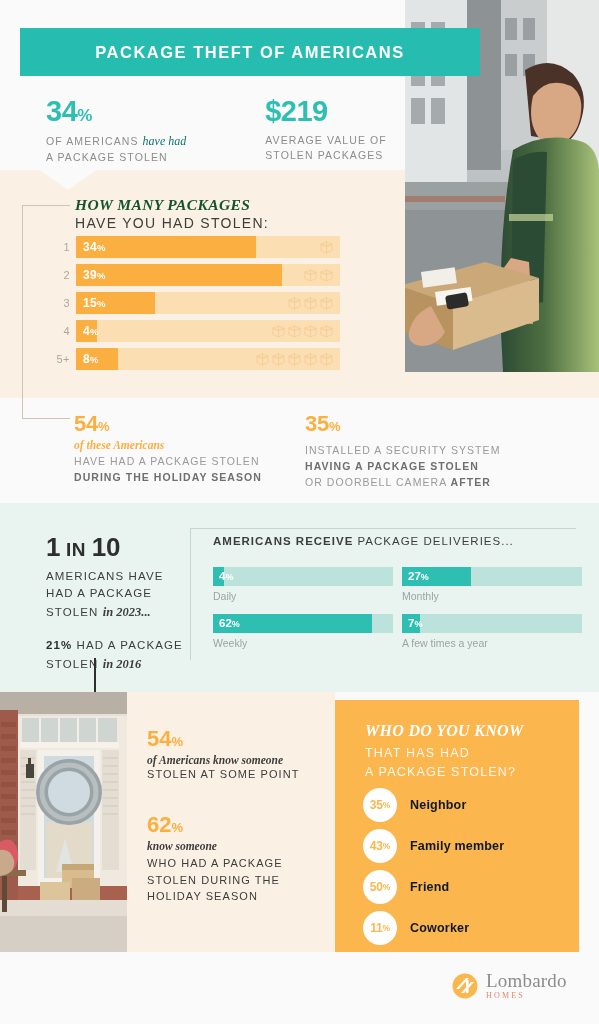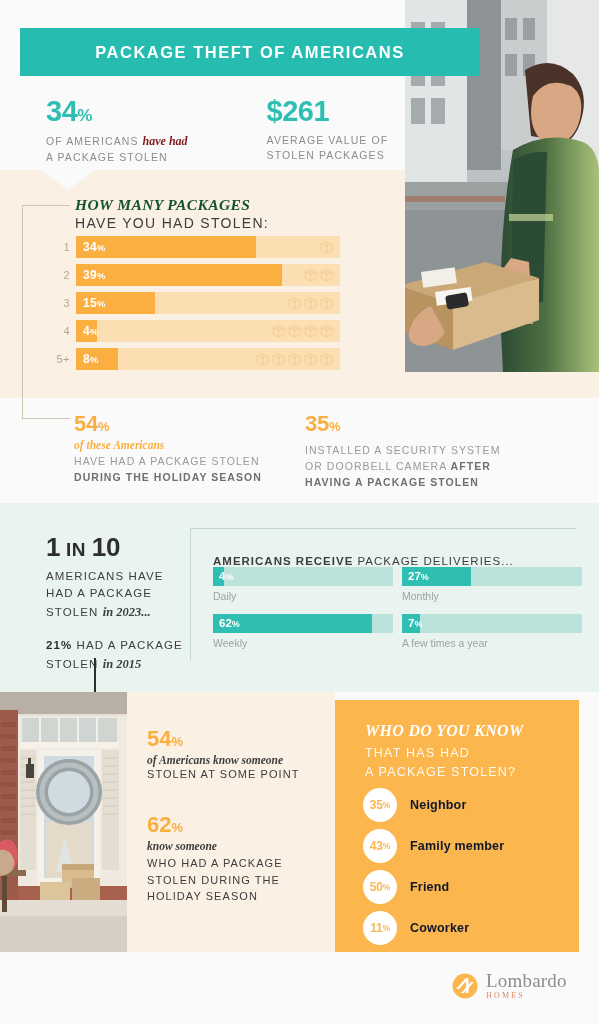--- a/index.html
+++ b/index.html
@@ -50,22 +50,22 @@
   .stat .big {
     font-size:29px; font-weight:bold; color:#2fbfb2; line-height:1;
     letter-spacing:-0.5px;
   }
   .stat .big .pc { font-size:17px; font-weight:bold; }
   .stat .sub {
     margin-top:7px; font-size:10.5px; letter-spacing:1.1px; color:#8d8d8d;
     line-height:1.45; text-transform:uppercase;
   }
   .stat .sub em {
-    font-family:"Liberation Serif", serif; font-style:italic; font-weight:bold;
-    text-transform:none; font-size:12px; letter-spacing:0; color:#7f1d1d;
+    font-family:"Liberation Serif", serif; font-style:italic; font-weight:normal;
+    text-transform:none; font-size:12px; letter-spacing:0; color:#0f766e;
   }
 
   
   .bracket {
     position:absolute; left:22px; top:205px; width:48px; height:214px;
     border-left:1px solid #cfc5b4; border-top:1px solid #cfc5b4;
     border-bottom:1px solid #cfc5b4;
     pointer-events:none;
   }
 
@@ -157,21 +157,21 @@
     border-left:7px solid #2e2e2e;
     border-top:4.5px solid transparent; border-bottom:4.5px solid transparent;
   }
 
   
   .deliv {
     position:absolute; left:190px; top:528px; width:386px; height:132px;
     border-left:1px solid #c3d6d2; border-top:1px solid #c3d6d2;
   }
   .deliv .ttl {
-    position:absolute; left:22px; top:26px; font-size:11.5px;
+    position:absolute; left:22px; top:6px; font-size:11.5px;
     letter-spacing:1px; color:#3d3d3d;
   }
   .deliv .ttl b { font-weight:bold; }
   .deliv .ttl span { font-weight:normal; }
   .dgrid {
     position:absolute; left:22px; top:38px; width:356px;
     display:grid; grid-template-columns:185px 185px; gap:0 4px;
   }
   .dcell { margin-bottom:12px; }
   .dtrack {
@@ -323,21 +323,21 @@
 
   <div class="topstats">
     <div class="stat">
       <div class="big"><span>34</span><span class="pc">%</span></div>
       <div class="sub">
         <span>OF AMERICANS </span><em>have had</em><br>
         <span>A PACKAGE STOLEN</span>
       </div>
     </div>
     <div class="stat">
-      <div class="big">$261</div>
+      <div class="big">$219</div>
       <div class="sub">
         <span>AVERAGE VALUE OF</span><br>
         <span>STOLEN PACKAGES</span>
       </div>
     </div>
   </div>
 
   <div class="bracket"></div>
 
   <div class="chart-head">
@@ -486,29 +486,29 @@
   <div class="midrow">
     <div class="mid m1">
       <div class="num"><span>54</span><span class="pc">%</span></div>
       <div class="it">of these Americans</div>
       <div class="ln" style="margin-top:3px">HAVE HAD A PACKAGE STOLEN</div>
       <div class="ln b">DURING THE HOLIDAY SEASON</div>
     </div>
     <div class="mid m2">
       <div class="num"><span>35</span><span class="pc">%</span></div>
       <div class="ln" style="margin-top:8px">INSTALLED A SECURITY SYSTEM</div>
+      <div class="ln b">HAVING A PACKAGE STOLEN</div>
       <div class="ln">OR DOORBELL CAMERA <b>AFTER</b></div>
-      <div class="ln b">HAVING A PACKAGE STOLEN</div>
     </div>
   </div>
 
   <div class="oneinten">
     <div class="big"><span>1</span><span class="sm"> IN </span><span>10</span></div>
     <div class="t"><span>AMERICANS HAVE HAD A PACKAGE STOLEN </span><em>in 2023...</em></div>
-    <div class="t2"><b>21%</b><span> HAD A PACKAGE STOLEN </span><em>in 2015</em></div>
+    <div class="t2"><b>21%</b><span> HAD A PACKAGE STOLEN </span><em>in 2016</em></div>
   </div>
   <div class="arrow-line"></div>
   <div class="arrow-h"></div>
   <div class="arrow-head"></div>
 
   <div class="deliv">
     <div class="ttl"><b>AMERICANS RECEIVE</b><span> PACKAGE DELIVERIES...</span></div>
     <div class="dgrid" id="delivgrid">
         <div class="dcell">
           <div class="dtrack">

